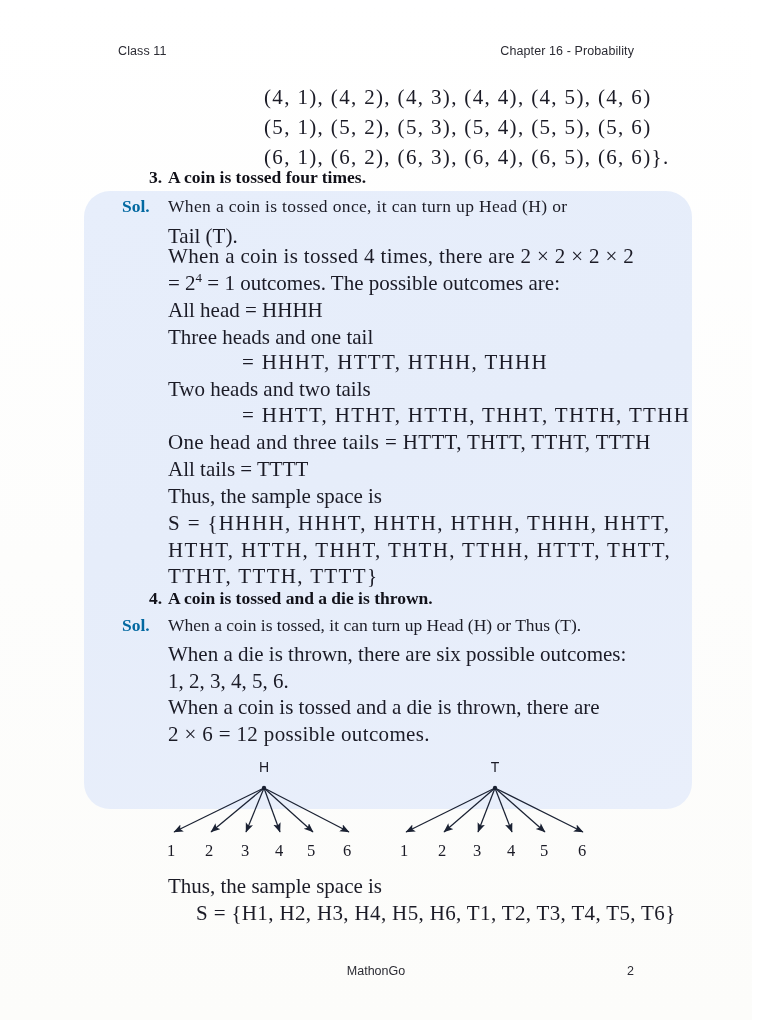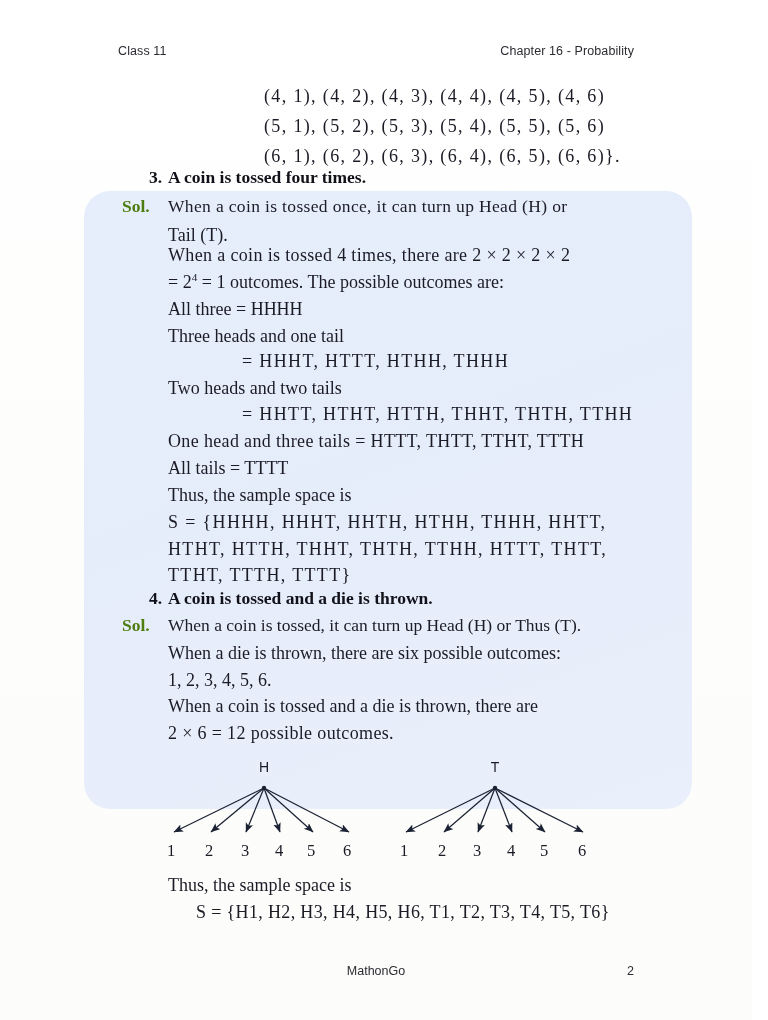--- a/index.html
+++ b/index.html
@@ -81,21 +81,21 @@
   }
 
   
   .body {
     position: absolute;
     left: 0; top: 0;
     width: 768px;
   }
   .line {
     position: absolute;
-    font-size: 18px;
+    font-size: 21px;
     line-height: 1;
     white-space: nowrap;
     color: #1b1b26;
   }
   .line.indent-text { left: 168px; }
   .line.indent-eq   { left: 242px; }
   .line.indent-s2   { left: 196px; }
 
   .qrow {
     position: absolute;
@@ -111,21 +111,21 @@
   .solrow {
     position: absolute;
     font-size: 17.5px;
     line-height: 1;
     white-space: nowrap;
   }
   .sol-label {
     position: absolute;
     left: 122px;
     font-weight: bold;
-    color: #4d7c0f;
+    color: #0369a1;
   }
 
   .just { letter-spacing: .35px; }
   .just-wide { letter-spacing: 1.35px; }
 
   sup.pw {
     font-size: .62em;
     vertical-align: super;
     line-height: 0;
   }
@@ -190,21 +190,21 @@
       <span class="qtext just">When a coin is tossed once, it can turn up Head (H) or</span>
     </div>
     <div class="line indent-text" style="top:226px;">Tail (T).</div>
 
     <div class="line indent-text just" style="top:246px;">When a coin is tossed 4 times, there are 2 × 2 × 2 × 2</div>
 
     <div class="line indent-text" style="top:273px;">
       <span>= 2</span><sup class="pw">4</sup><span> = 1 outcomes. The possible outcomes are:</span>
     </div>
 
-    <div class="line indent-text" style="top:300px;">All three = HHHH</div>
+    <div class="line indent-text" style="top:300px;">All head = HHHH</div>
     <div class="line indent-text" style="top:327px;">Three heads and one tail</div>
     <div class="line indent-eq just-wide" style="top:352px;">= HHHT, HTTT, HTHH, THHH</div>
     <div class="line indent-text" style="top:379px;">Two heads and two tails</div>
     <div class="line indent-eq just-wide" style="top:405px;text-align:right;">= HHTT, HTHT, HTTH, THHT, THTH, TTHH</div>
     <div class="line indent-text just" style="top:432px;">One head and three tails = HTTT, THTT, TTHT, TTTH</div>
     <div class="line indent-text" style="top:459px;">All tails = TTTT</div>
     <div class="line indent-text" style="top:486px;">Thus, the sample space is</div>
 
     <div class="line just-wide" style="left:168px; top:513px;">S = {HHHH, HHHT, HHTH, HTHH, THHH, HHTT,</div>
     <div class="line just-wide" style="left:168px; top:540px;">HTHT, HTTH, THHT, THTH, TTHH, HTTT, THTT,</div>

